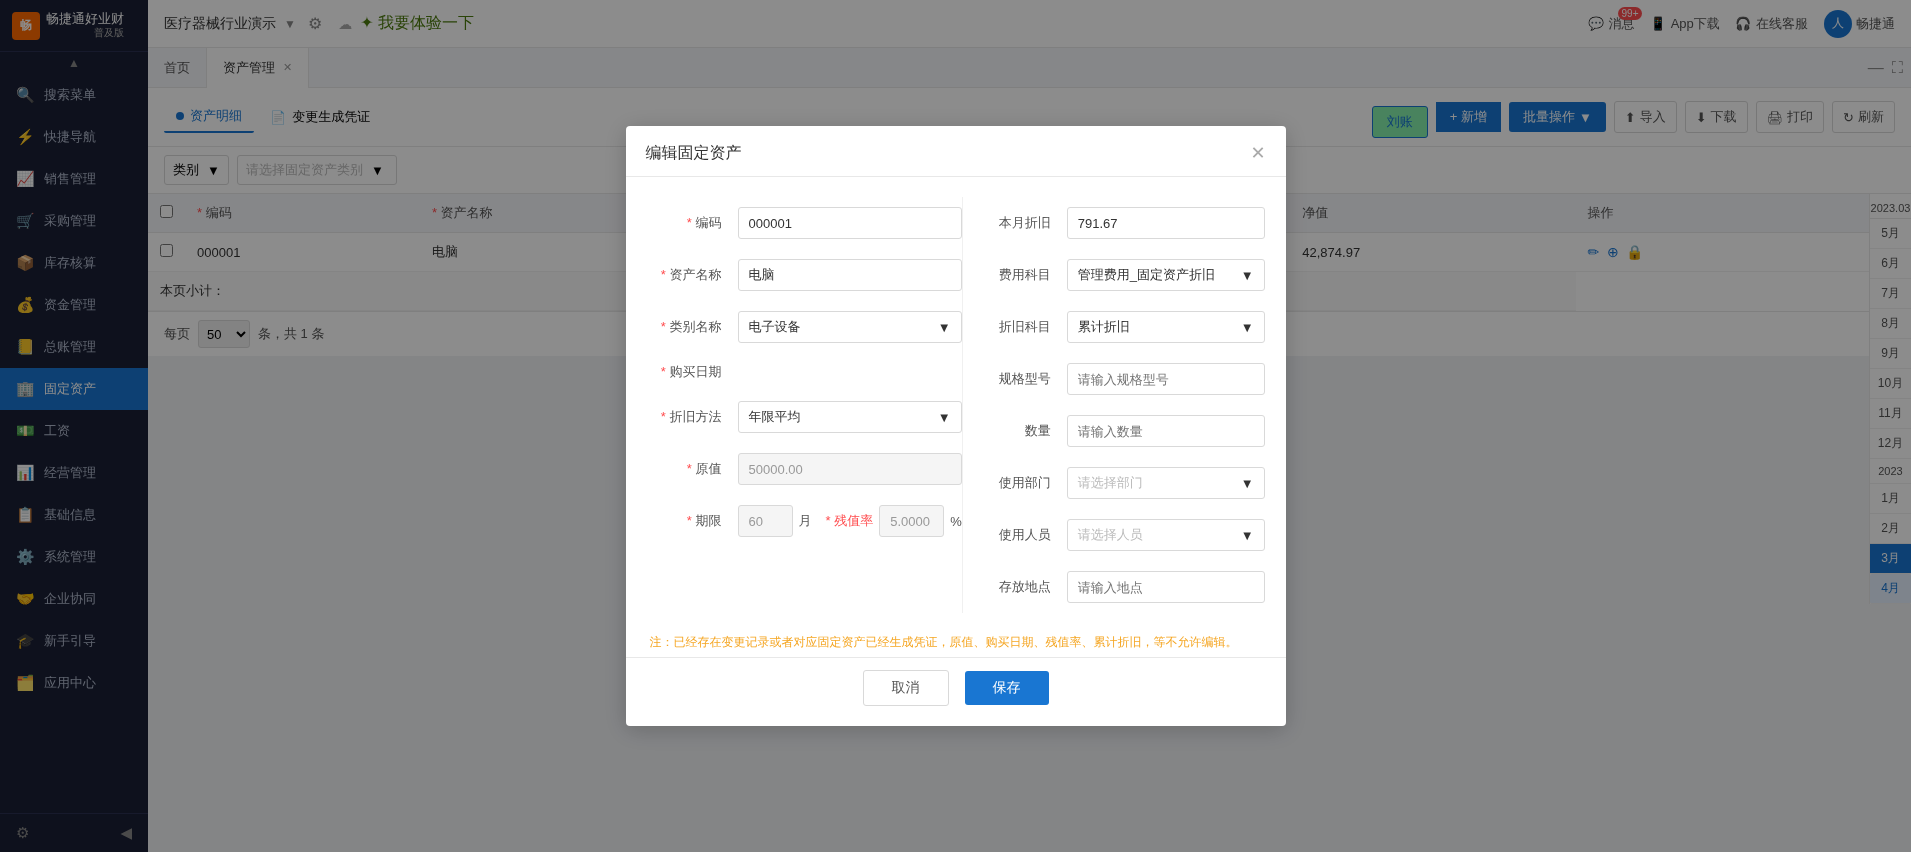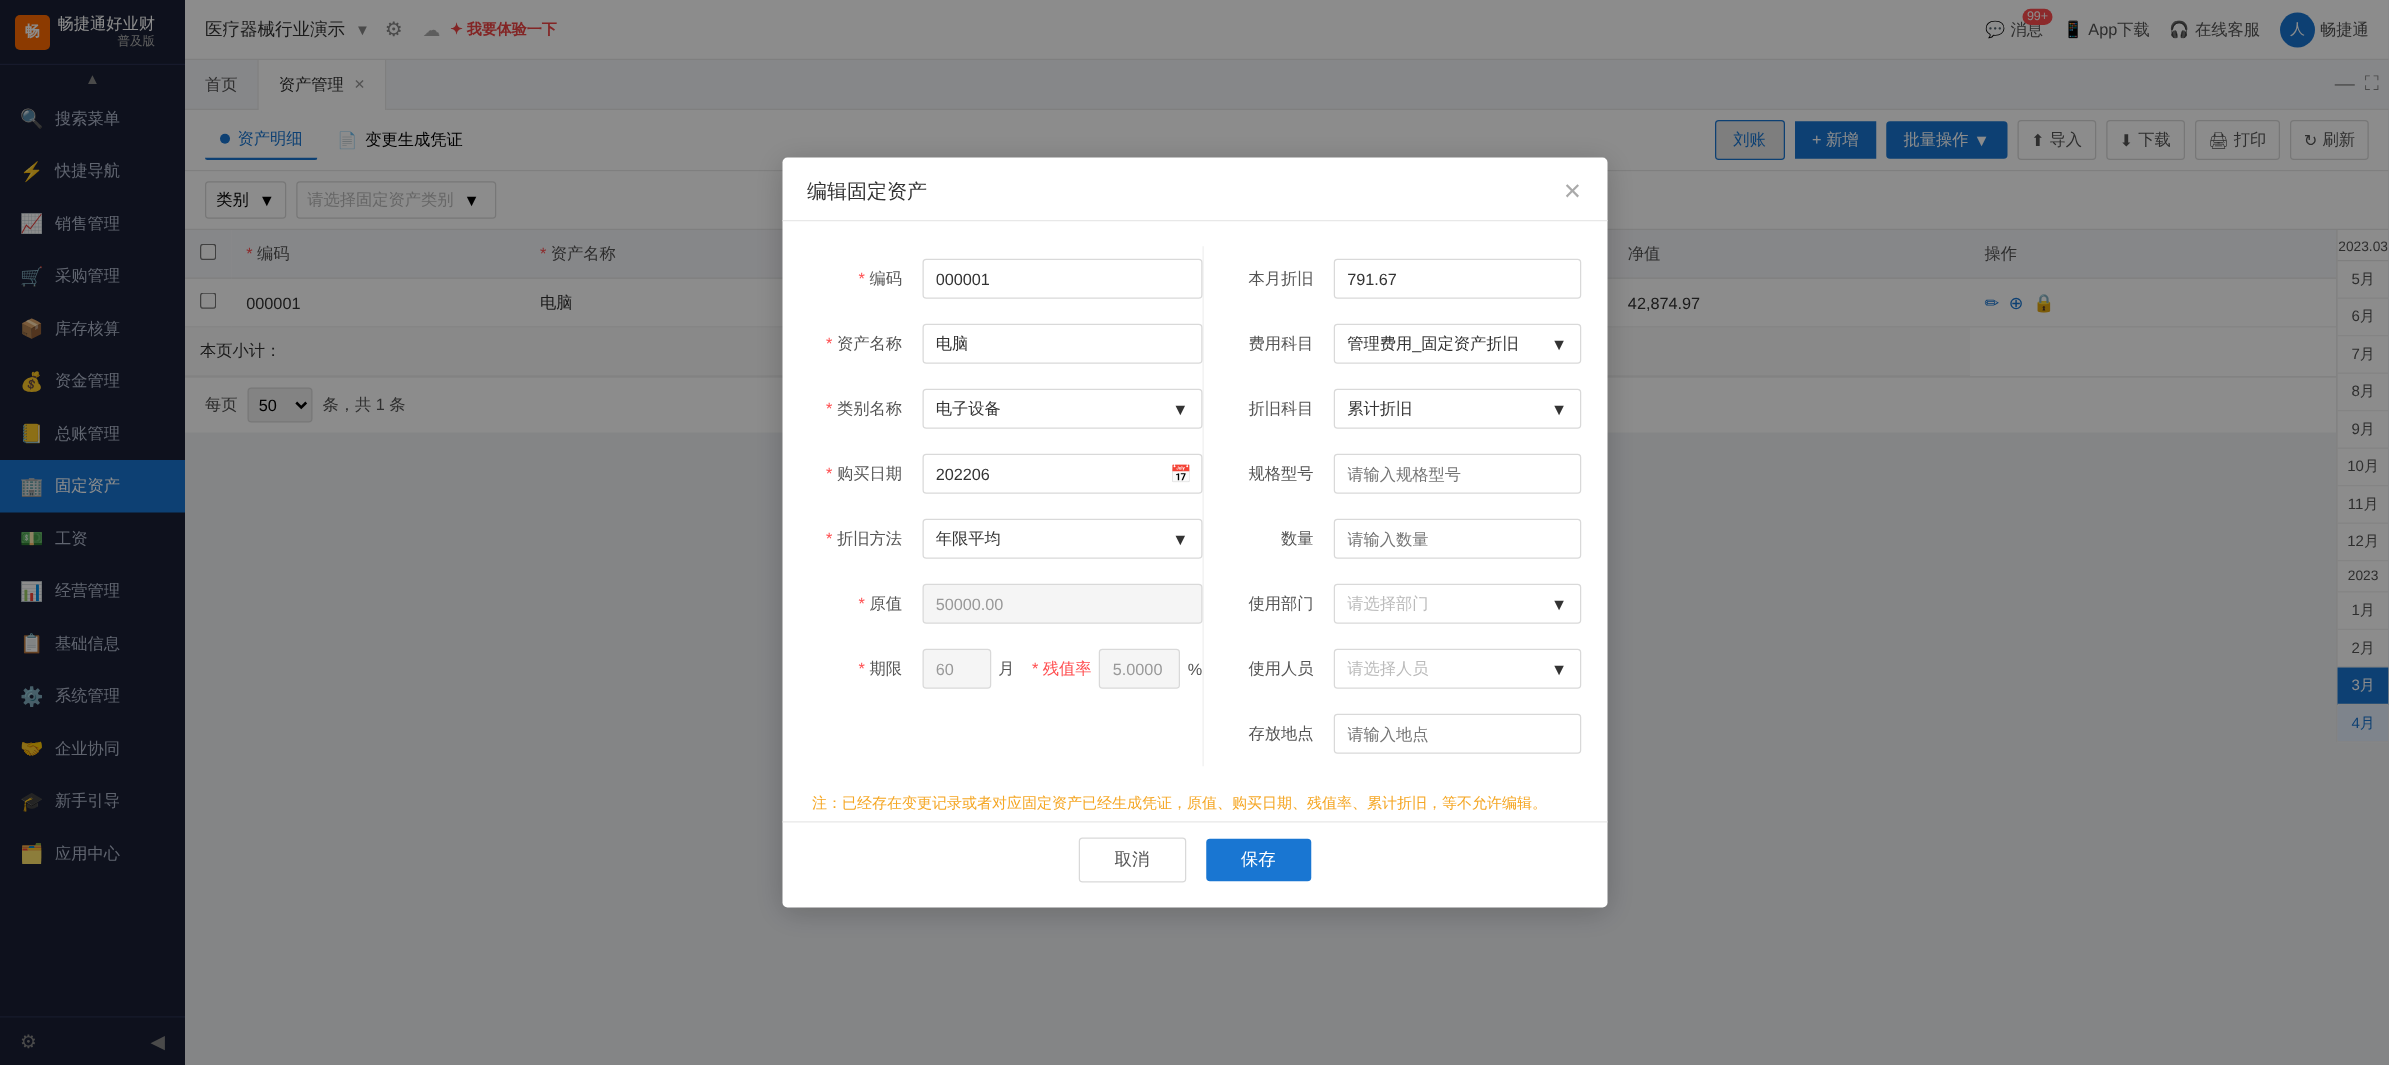--- a/index.html
+++ b/index.html
@@ -76,21 +76,21 @@
       border-bottom: 1px solid #e8e8e8;
       display: flex;
       align-items: center;
       padding: 0 16px;
       position: relative;
     }
     .top-header-left { display: flex; align-items: center; gap: 8px; }
     .company-name { font-size: 14px; color: #333; }
     .header-dropdown { color: #888; font-size: 12px; cursor: pointer; }
     .header-settings { color: #888; font-size: 16px; cursor: pointer; margin-left: 4px; }
-    .experience-btn { font-size: 12px; color: #ef4444; cursor: pointer; font-weight: bold; }
+    .experience-btn { font-size: 16px; color: #4d7c0f; cursor: pointer; }
     .top-header-right { position: absolute; right: 16px; display: flex; align-items: center; gap: 16px; }
     .header-action { display: flex; align-items: center; gap: 4px; font-size: 13px; color: #555; cursor: pointer; position: relative; }
     .badge {
       position: absolute;
       top: -8px;
       right: -8px;
       background: #ff4d4f;
       color: #fff;
       font-size: 10px;
       padding: 1px 4px;
@@ -155,21 +155,21 @@
       align-items: center;
       gap: 6px;
       padding: 6px 12px;
       border-radius: 2px;
       font-size: 13px;
       cursor: pointer;
     }
     .toolbar-tab.active { color: #1976d2; border-bottom: 2px solid #1976d2; }
     .toolbar-tab-dot { width: 8px; height: 8px; border-radius: 50%; background: #1976d2; }
     .toolbar-right { margin-left: auto; display: flex; align-items: center; gap: 8px; }
-    .btn-adjust { padding: 6px 14px; border: 1px solid #1976d2; color: #1976d2; background: #e5e5e5; border-radius: 3px; font-size: 13px; cursor: pointer; }
+    .btn-adjust { padding: 6px 14px; border: 1px solid #1976d2; color: #1976d2; background: #86efac; border-radius: 3px; font-size: 13px; cursor: pointer; margin-top: 10px; }
     .btn-add { padding: 6px 14px; background: #1976d2; color: #fff; border: none; border-radius: 0; font-size: 13px; cursor: pointer; display: flex; align-items: center; gap: 4px; }
     .btn-batch { padding: 6px 14px; background: #1976d2; color: #fff; border: none; border-radius: 3px; font-size: 13px; cursor: pointer; display: flex; align-items: center; gap: 4px; }
     .btn-icon-action { padding: 6px 10px; background: #fff; color: #555; border: 1px solid #d9d9d9; border-radius: 3px; font-size: 13px; cursor: pointer; display: flex; align-items: center; gap: 4px; }
 
     
     .filter-row {
       background: #fff;
       padding: 8px 16px;
       display: flex;
       align-items: center;
@@ -635,24 +635,20 @@
           <div class="form-row">
             <span class="form-label required">类别名称</span>
             <div class="form-select-wrapper">
               <span>电子设备</span>
               <span>▼</span>
             </div>
           </div>
 
           <div class="form-row">
             <span class="form-label required">购买日期</span>
-            <div class="form-input-with-icon">
-              <input class="form-input" type="text" value="202206" style="width: 100%;">
-              <span class="form-input-icon">📅</span>
-            </div>
           </div>
 
           <div class="form-row">
             <span class="form-label required">折旧方法</span>
             <div class="form-select-wrapper">
               <span>年限平均</span>
               <span>▼</span>
             </div>
           </div>
 

